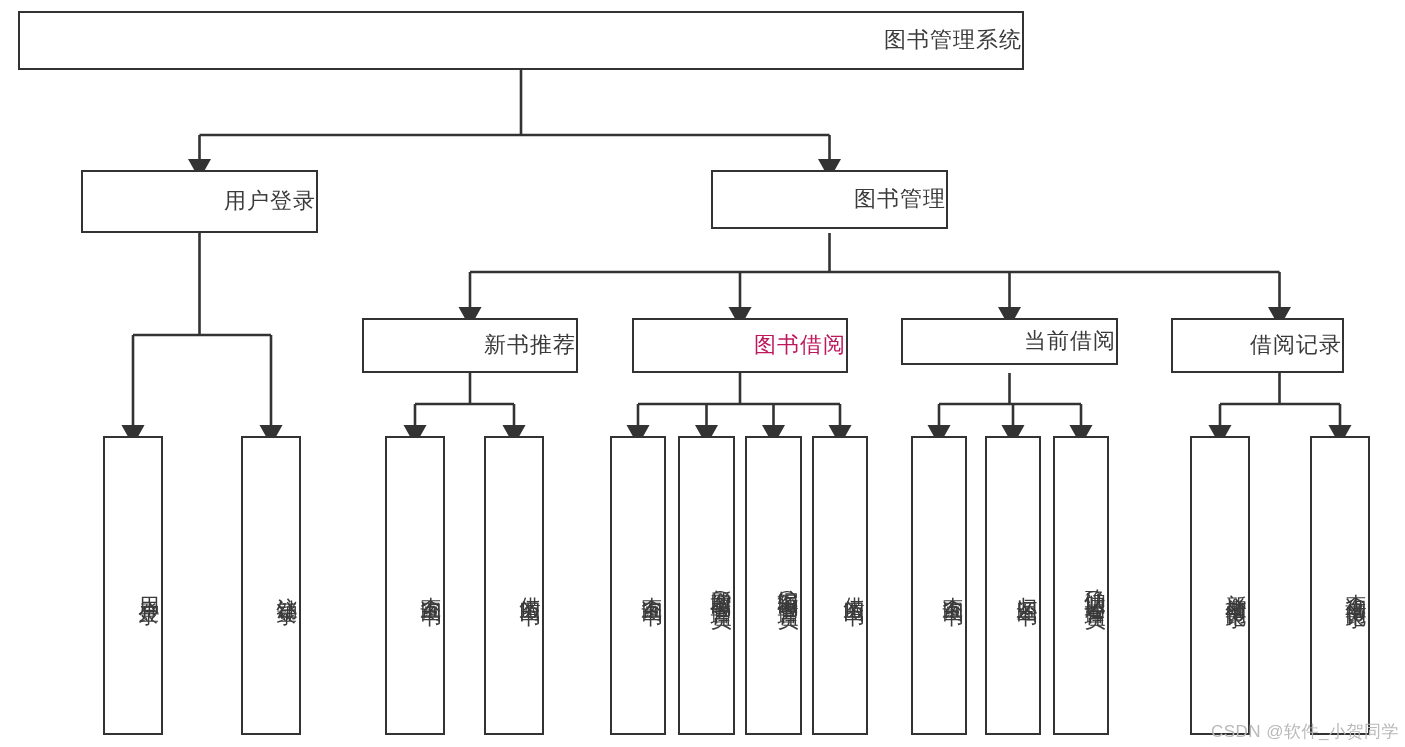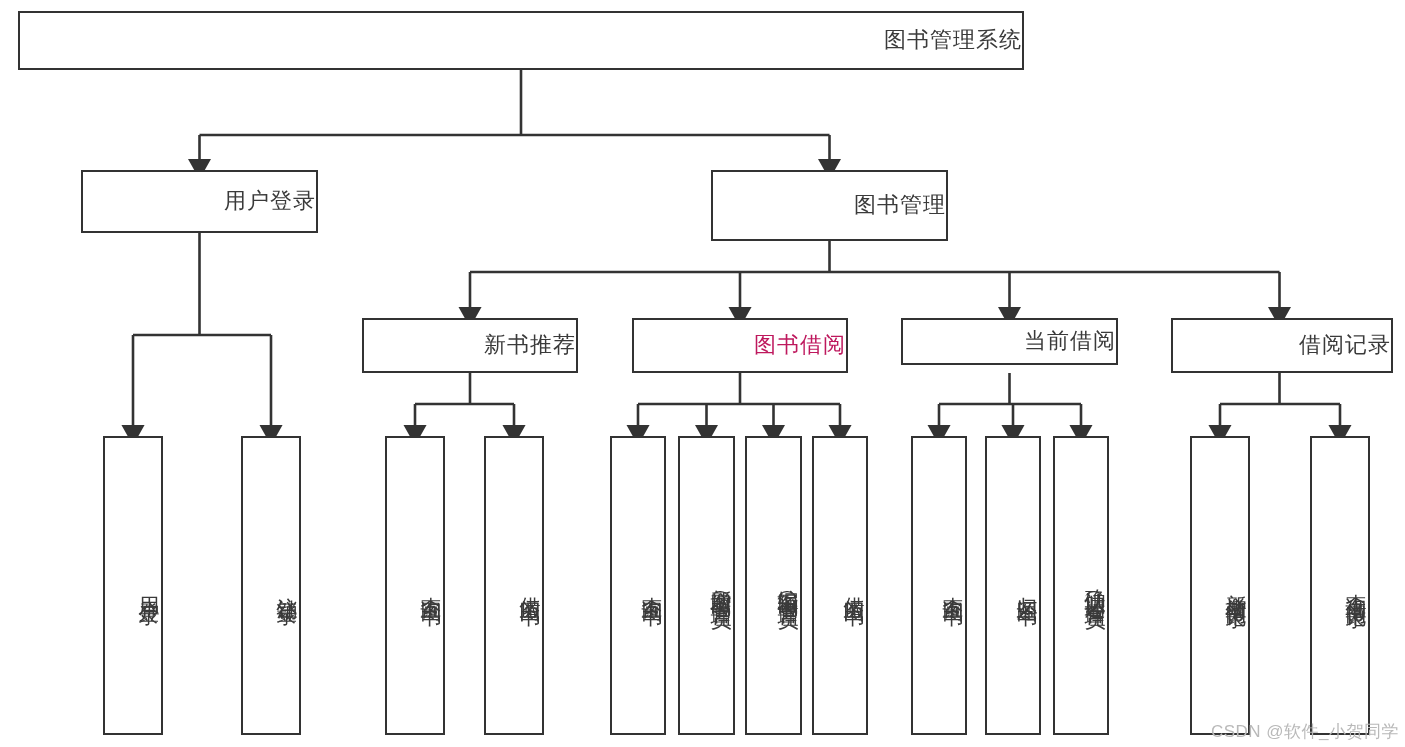--- a/index.html
+++ b/index.html
@@ -110,33 +110,33 @@
         <path d="M1340,404 L1340,426" marker-end="url(#arrow)"></path>
       </g>
   </svg>
   <div id="nodes">
       <div class="node h" style="left: 18px; top: 11px; width: 1006px; height: 59px; border-color: rgb(51, 51, 51); background: rgb(255, 255, 255); color: rgb(58, 58, 58);">
         <span class="htext">图书管理系统</span>
       </div>
       <div class="node h" style="left: 81px; top: 170px; width: 237px; height: 63px; border-color: rgb(51, 51, 51); background: rgb(255, 255, 255); color: rgb(58, 58, 58);">
         <span class="htext">用户登录</span>
       </div>
-      <div class="node h" style="left: 711px; top: 170px; width: 237px; height: 71px; border-color: rgb(51, 51, 51); background: rgb(255, 255, 255); color: rgb(58, 58, 58);">
+      <div class="node h" style="left: 711px; top: 170px; width: 237px; height: 59px; border-color: rgb(51, 51, 51); background: rgb(255, 255, 255); color: rgb(58, 58, 58);">
         <span class="htext">图书管理</span>
       </div>
       <div class="node h" style="left: 362px; top: 318px; width: 216px; height: 55px; border-color: rgb(51, 51, 51); background: rgb(255, 255, 255); color: rgb(58, 58, 58);">
         <span class="htext">新书推荐</span>
       </div>
       <div class="node h" style="left: 632px; top: 318px; width: 216px; height: 55px; border-color: rgb(51, 51, 51); background: rgb(255, 255, 255); color: #be185d;">
         <span class="htext">图书借阅</span>
       </div>
       <div class="node h" style="left: 901px; top: 318px; width: 217px; height: 47px; border-color: rgb(51, 51, 51); background: rgb(255, 255, 255); color: rgb(58, 58, 58);">
         <span class="htext">当前借阅</span>
       </div>
-      <div class="node h" style="left: 1171px; top: 318px; width: 222px; height: 55px; border-color: rgb(51, 51, 51); background: rgb(255, 255, 255); color: rgb(58, 58, 58);">
+      <div class="node h" style="left: 1171px; top: 318px; width: 173px; height: 55px; border-color: rgb(51, 51, 51); background: rgb(255, 255, 255); color: rgb(58, 58, 58);">
         <span class="htext">借阅记录</span>
       </div>
       <div class="node v" style="left: 103px; top: 436px; width: 60px; height: 299px; border-color: rgb(51, 51, 51); background: rgb(255, 255, 255); color: rgb(58, 58, 58);">
         <span class="vtext">用户登录</span>
       </div>
       <div class="node v" style="left: 241px; top: 436px; width: 60px; height: 299px; border-color: rgb(51, 51, 51); background: rgb(255, 255, 255); color: rgb(58, 58, 58);">
         <span class="vtext">注销登录</span>
       </div>
       <div class="node v" style="left: 385px; top: 436px; width: 60px; height: 299px; border-color: rgb(51, 51, 51); background: rgb(255, 255, 255); color: rgb(58, 58, 58);">
         <span class="vtext">查询图书</span>

